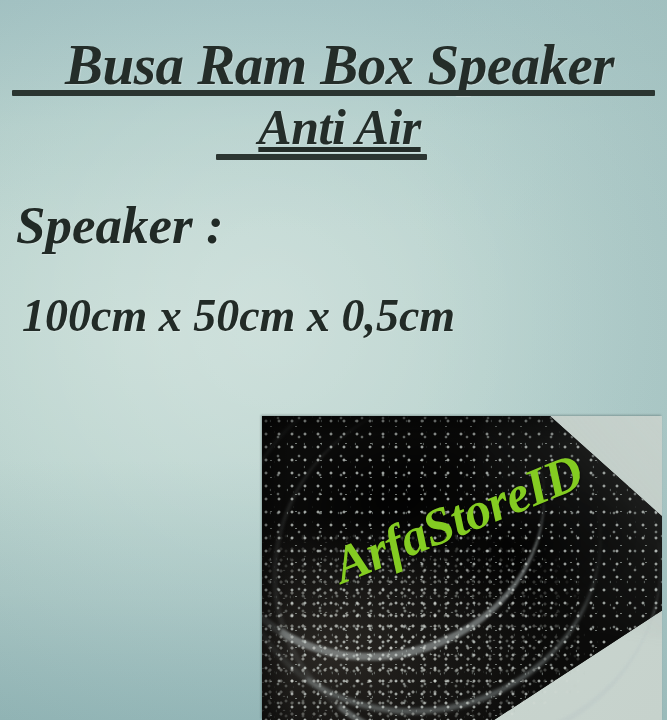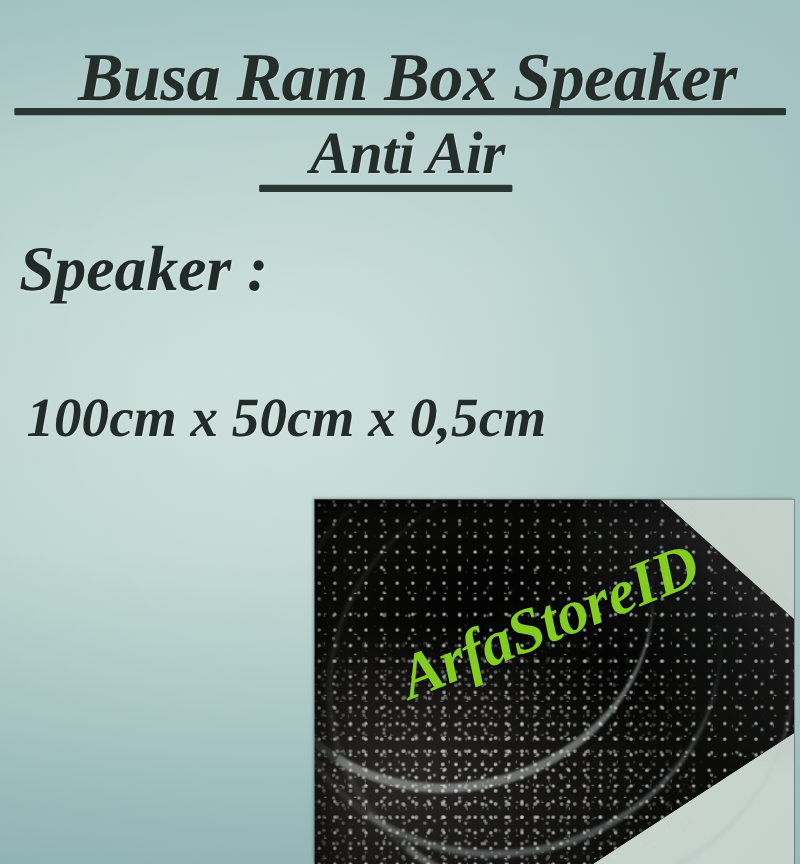--- a/index.html
+++ b/index.html
@@ -80,20 +80,21 @@
     width: 643px;
     top: 90px;
     height: 6px;
   }
   .title-2 {
     left: 0; right: 0;
     top: 101px;
     text-align: center;
     font-size: 50px;
     line-height: 52px;
+    text-decoration: underline;
   }
   .rule-2 {
     left: 216px;
     width: 211px;
     top: 154px;
     height: 6px;
   }
   .label-ukuran {
     position: absolute;
     left: 16px;
@@ -110,21 +111,20 @@
     position: absolute;
     left: 22px;
     top: 291px;
     font-size: 46px;
     line-height: 50px;
     font-weight: bold;
     font-style: italic;
     color: #222b27;
     white-space: nowrap;
     text-shadow: 1px 1px 1px rgba(255,255,255,0.24);
-    margin-top: 32px;
   }
 
   
   .photo {
     position: absolute;
     left: 262px;
     top: 416px;
     width: 400px;
     height: 304px;
     overflow: hidden;

